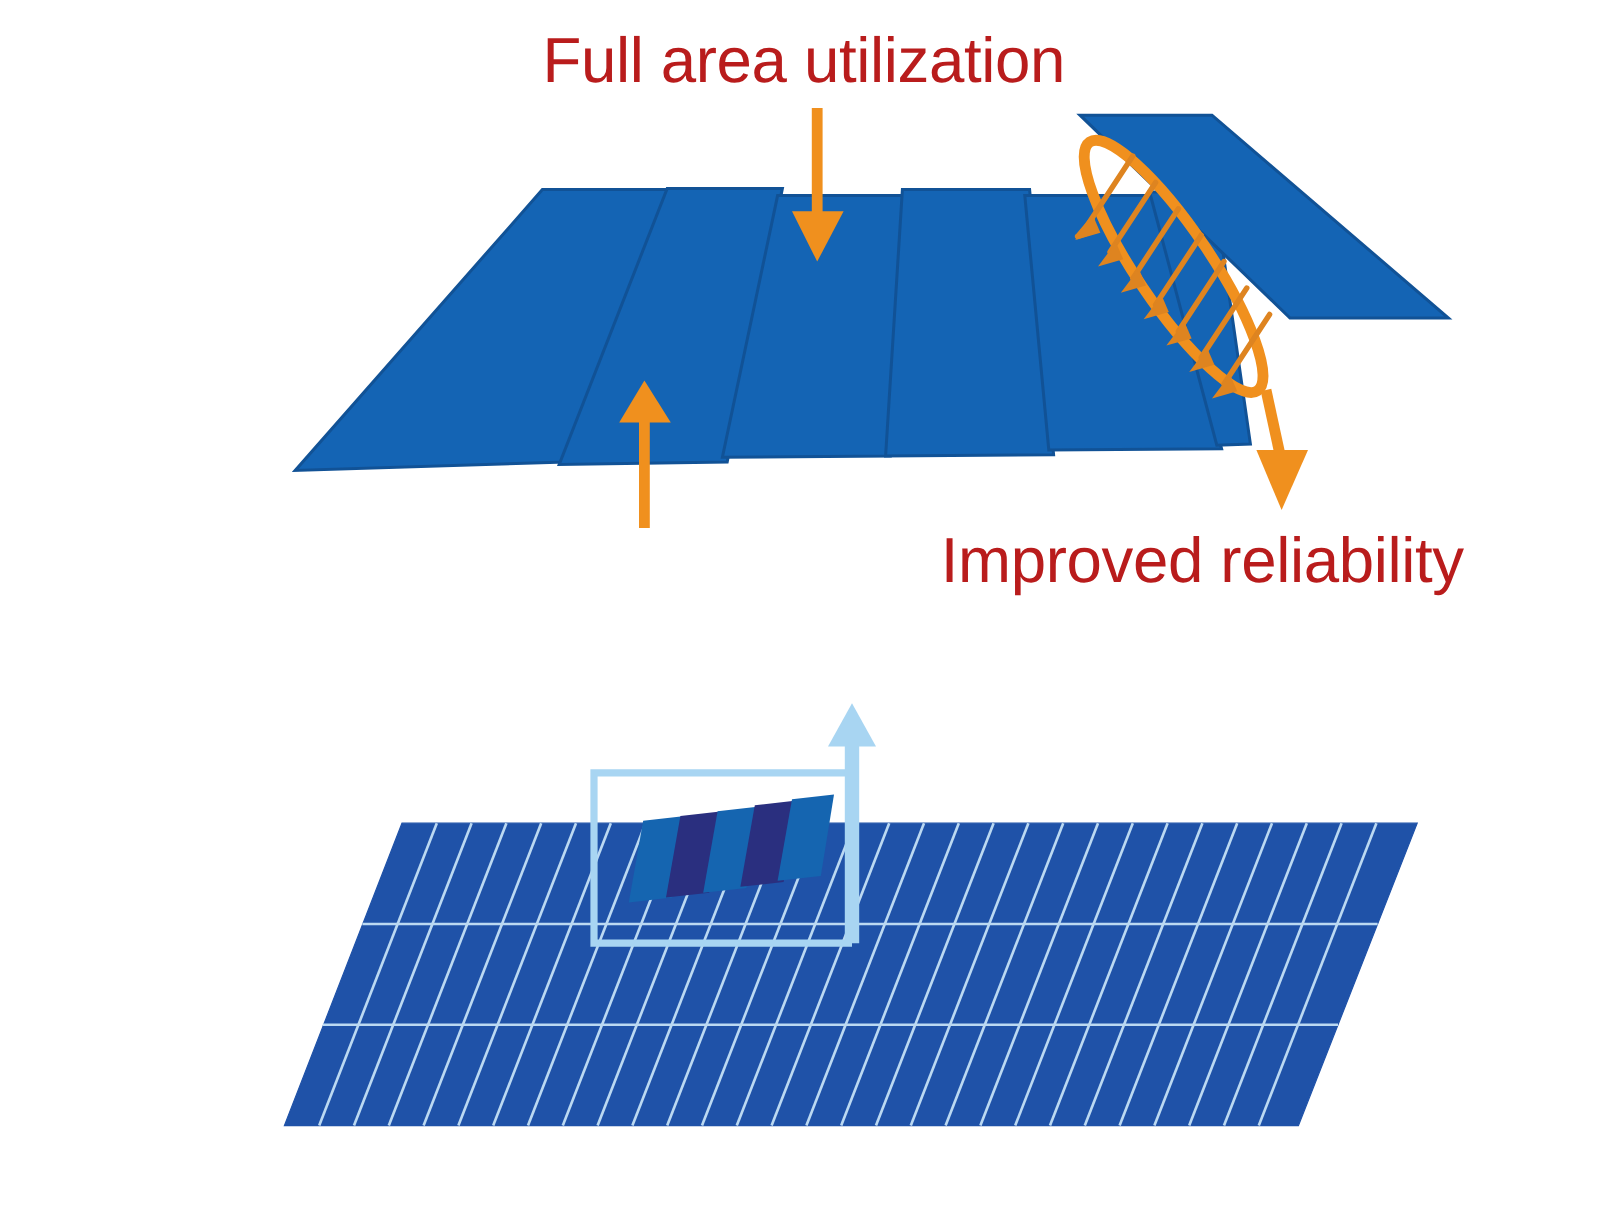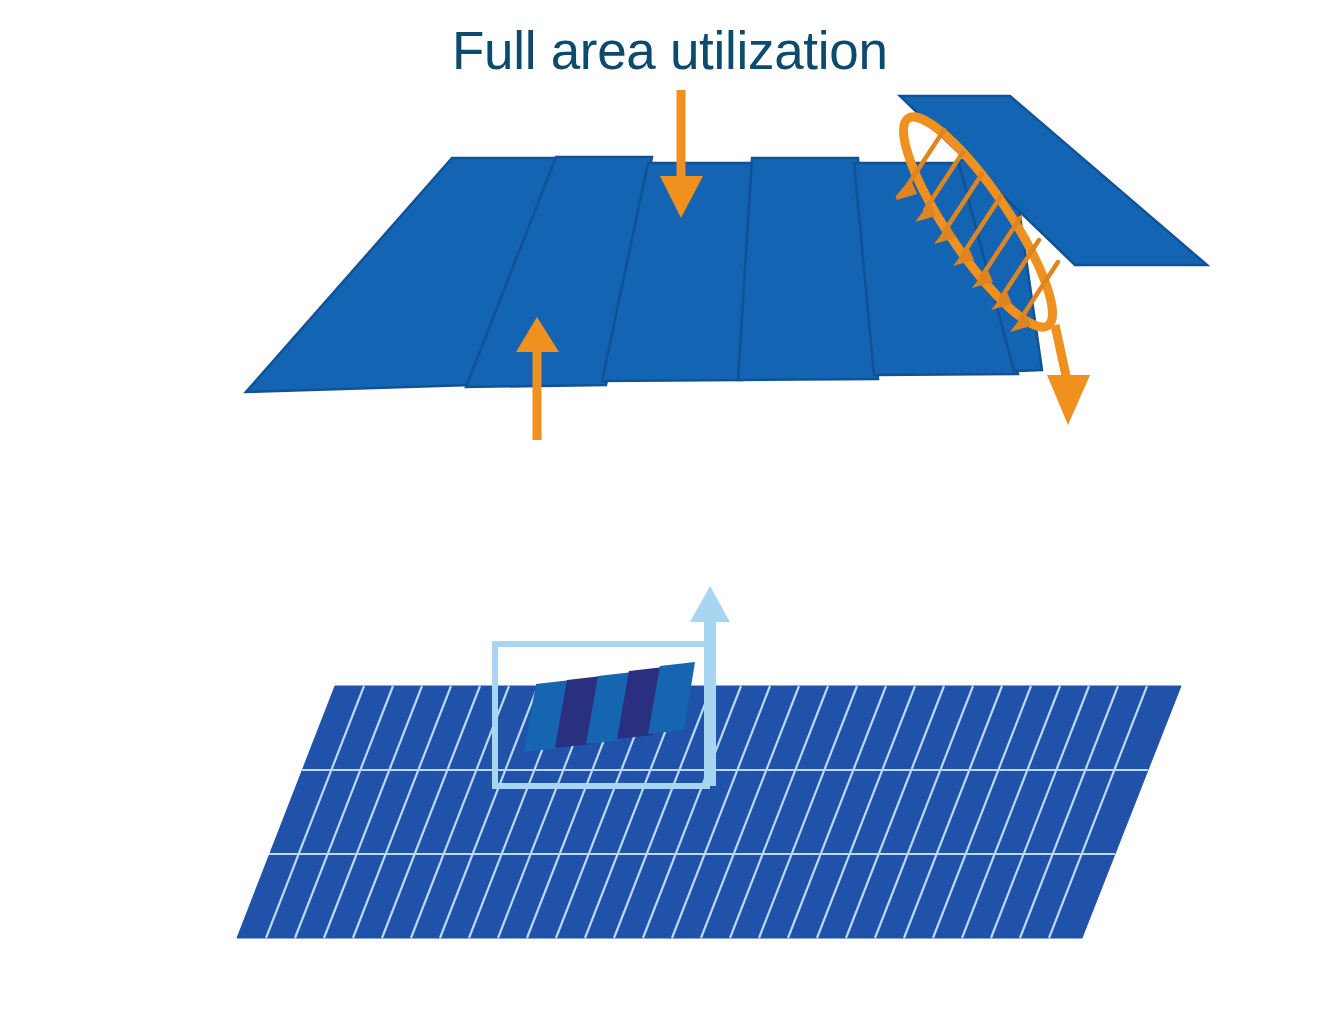--- a/index.html
+++ b/index.html
@@ -21,21 +21,21 @@
   #diagram-svg {
     position: absolute;
     left: 0;
     top: 0;
     width: 1340px;
     height: 1010px;
     display: block;
   }
   .label-text {
     position: absolute;
-    color: #0c4a6e;
+    color: #b91c1c;
     font-family: "Liberation Sans", sans-serif;
     font-size: 53px;
     font-weight: 400;
     white-space: nowrap;
     letter-spacing: -0.3px;
     line-height: 1;
   }
   #label-full-area {
     left: 452px;
     top: 24px;
@@ -186,14 +186,15 @@
         <path d="M 690 622 L 730 622 L 710 586 Z" fill="#A8D5F2"></path>
       </g>
 
     </g>
 
   </svg>
 
   <div class="label-text" id="label-full-area">Full area utilization</div>
 
 
+  <div class="label-text" id="label-improved">Improved reliability</div>
 
 </div>
 
 </body></html>

